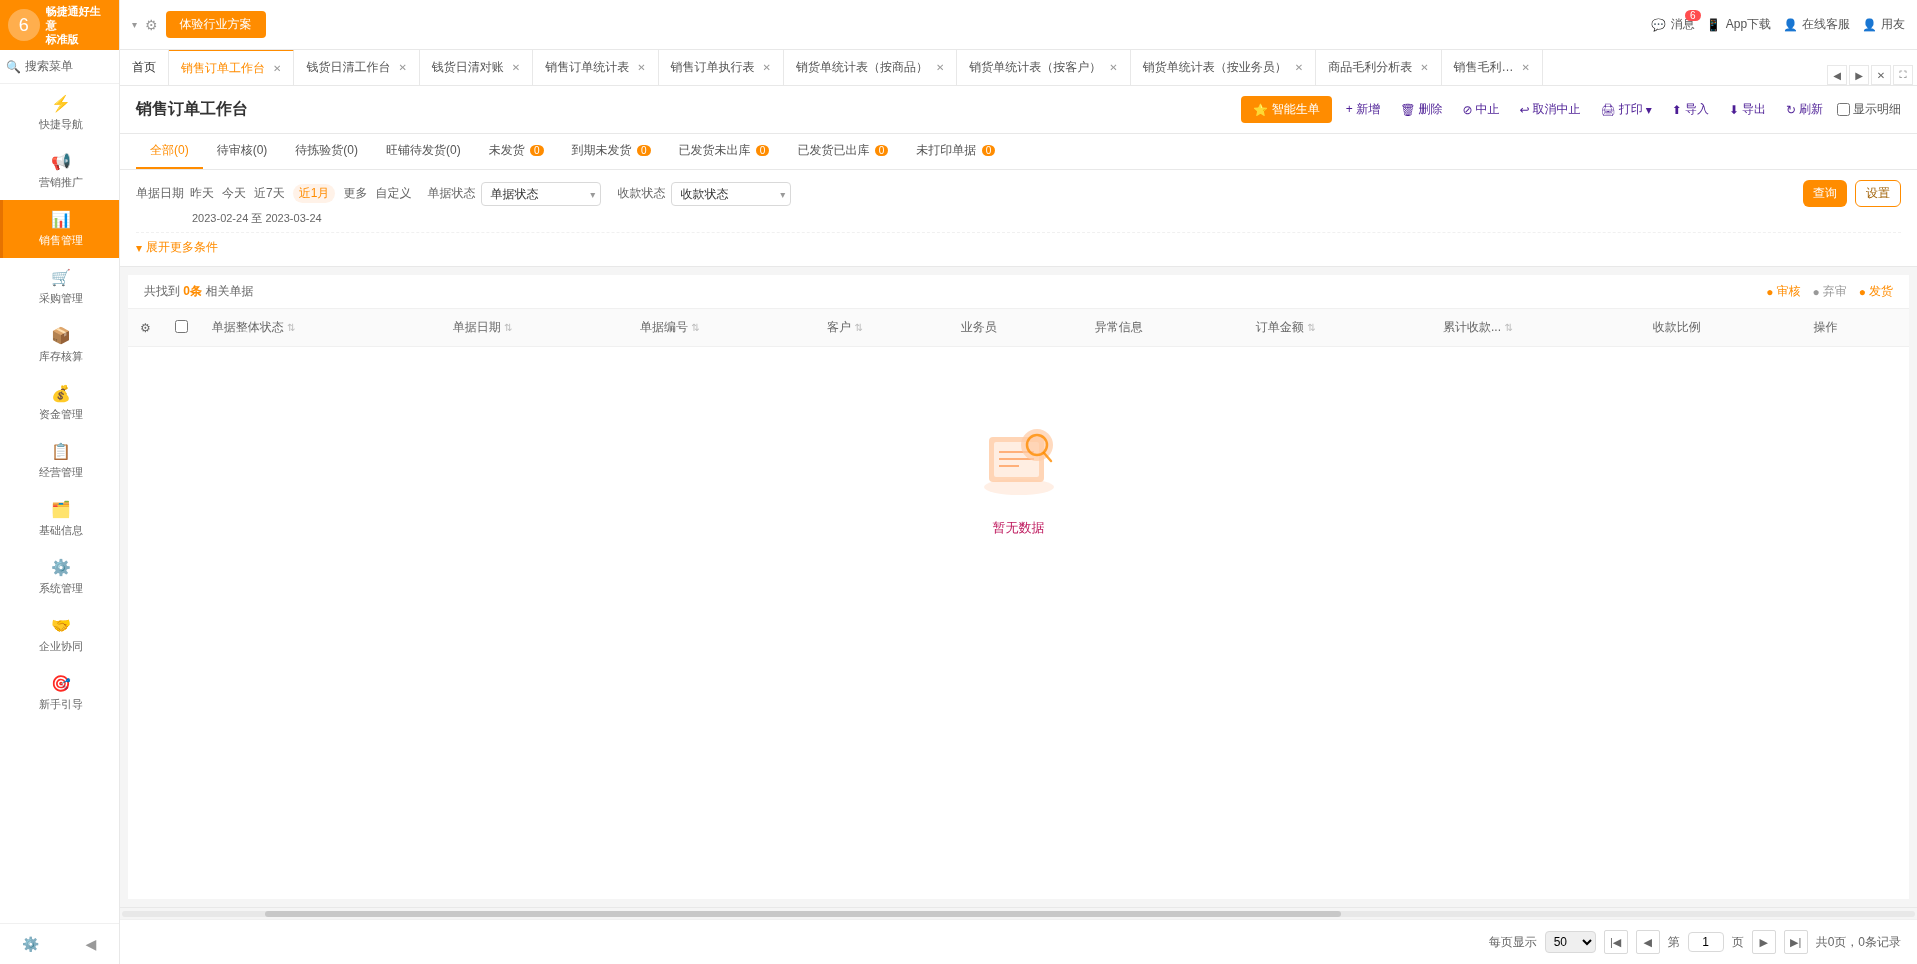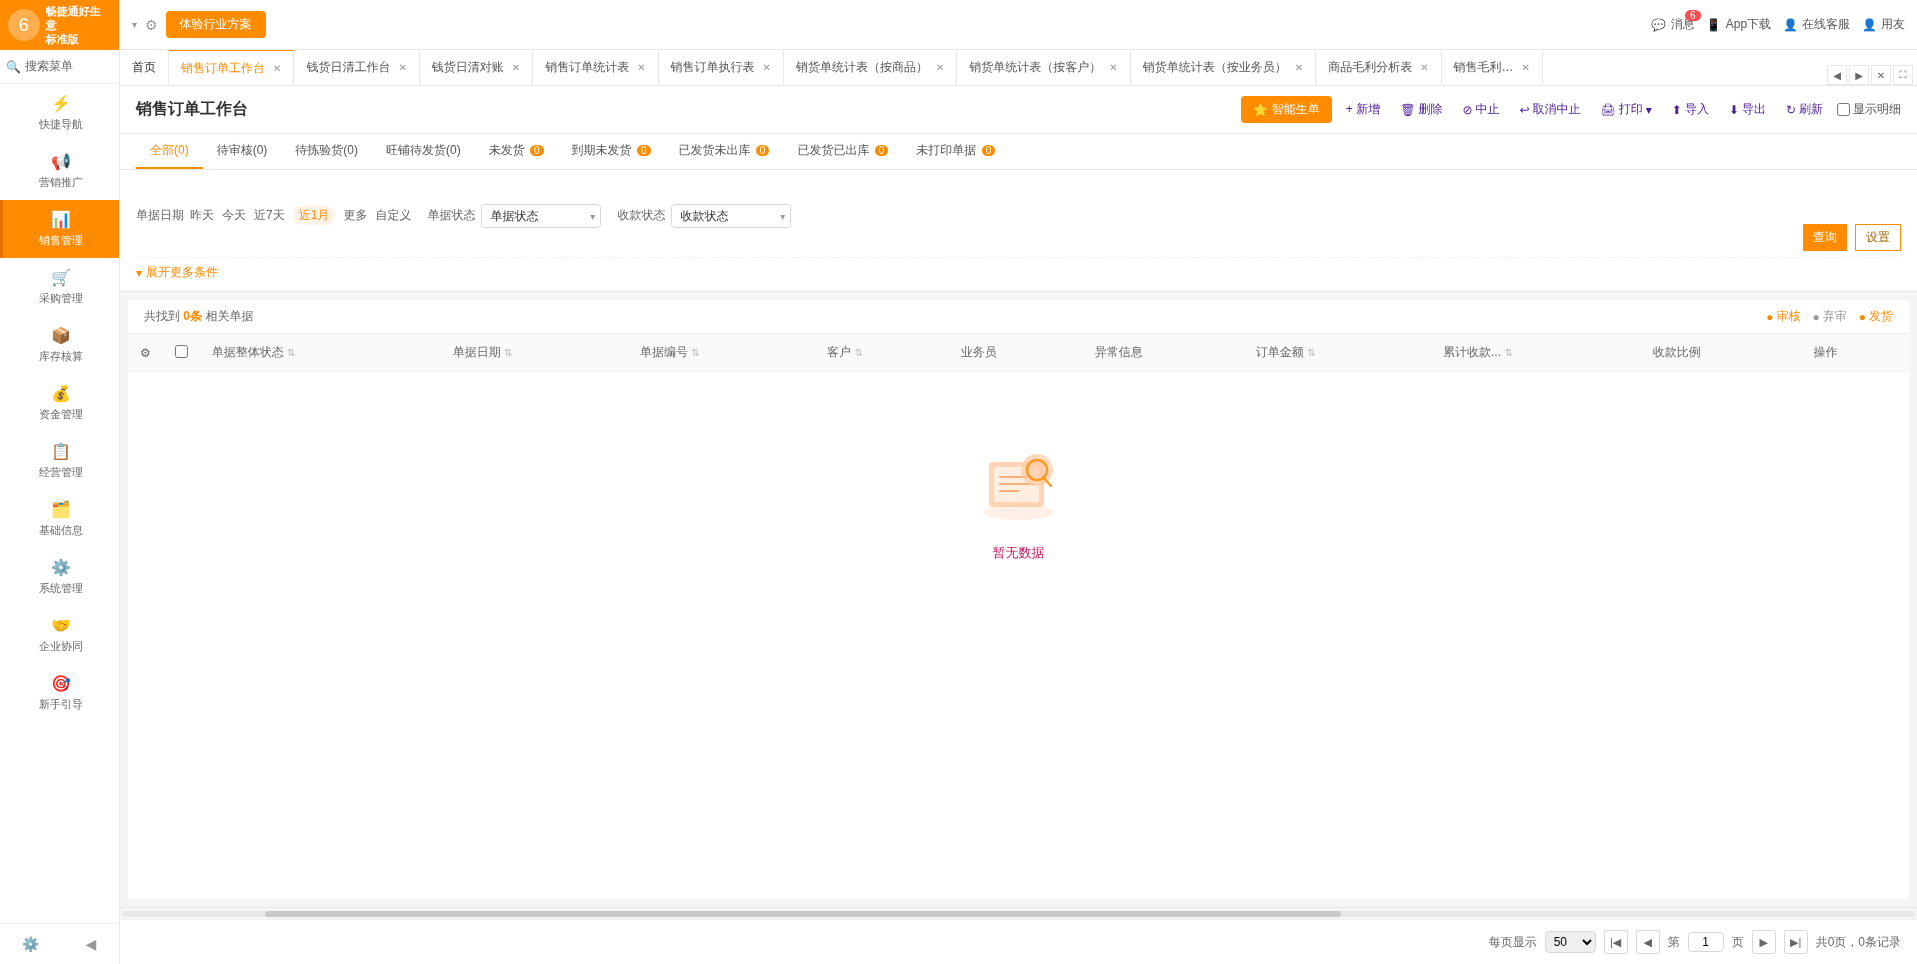--- a/index.html
+++ b/index.html
@@ -38,21 +38,21 @@
     .tab-close { color: #999; font-size: 10px; margin-left: 2px; }
     .tab-nav-btns { margin-left: auto; display: flex; align-items: center; gap: 2px; padding: 0 4px; }
     .tab-nav-btn { background: none; border: 1px solid #e8e8e8; width: 20px; height: 20px; cursor: pointer; display: flex; align-items: center; justify-content: center; font-size: 10px; color: #666; }
 
     
     .page-header { background: #fff; padding: 10px 16px; display: flex; align-items: center; justify-content: space-between; border-bottom: 1px solid #e8e8e8; }
     .page-title { font-size: 16px; font-weight: 600; color: #333; }
     .page-actions { display: flex; align-items: center; gap: 8px; }
     .btn-smart { background: #ff8c00; color: white; border: none; padding: 5px 12px; border-radius: 4px; cursor: pointer; font-size: 12px; display: flex; align-items: center; gap: 4px; }
     .btn-action { background: none; border: none; cursor: pointer; color: #4c1d95; font-size: 12px; display: flex; align-items: center; gap: 3px; padding: 4px 6px; }
-    .btn-primary-small { background: #ff8c00; color: white; border: none; padding: 4px 10px; border-radius: 0; cursor: pointer; font-size: 12px; margin-top: 44px; }
+    .btn-primary-small { background: #ff8c00; color: white; border: none; padding: 4px 10px; border-radius: 6px; cursor: pointer; font-size: 12px; }
     .checkbox-show { display: flex; align-items: center; gap: 3px; font-size: 12px; color: #555; }
 
     
     .sub-tabs { background: #fff; padding: 0 16px; border-bottom: 1px solid #e8e8e8; display: flex; gap: 0; }
     .sub-tab { padding: 8px 14px; cursor: pointer; font-size: 12px; color: #555; border-bottom: 2px solid transparent; white-space: nowrap; }
     .sub-tab.active { color: #ff8c00; border-bottom: 2px solid #ff8c00; }
     .sub-tab-badge-orange { background: #ff8c00; color: white; border-radius: 10px; font-size: 10px; padding: 0 4px; margin-left: 2px; }
 
     
     .filter-area { background: #fff; padding: 10px 16px; border-bottom: 1px solid #e8e8e8; }
@@ -359,20 +359,23 @@
         <div class="filter-select-wrapper">
           <select class="filter-select">
             <option>收款状态</option>
           </select>
         </div>
       </div>
       <div style="margin-left: auto; display: flex; gap: 8px;">
         <button class="btn-primary-small">查询</button>
         <button class="btn-primary-small" style="background:#fff;color:#a16207;border:1px solid #ff8c00;">设置</button>
       </div>
+    </div>
+    <div style="margin-top: 4px; padding-left: 56px;">
+      <span style="color:#666;font-size:11px;">2023-02-24 至 2023-03-24</span>
     </div>
     <div style="text-align:center; margin-top: 6px; border-top: 1px dashed #f0f0f0; padding-top: 6px;">
       <span class="expand-btn">
         <span>▾</span>
         <span>展开更多条件</span>
       </span>
     </div>
   </div>
 
   <div class="table-area">

